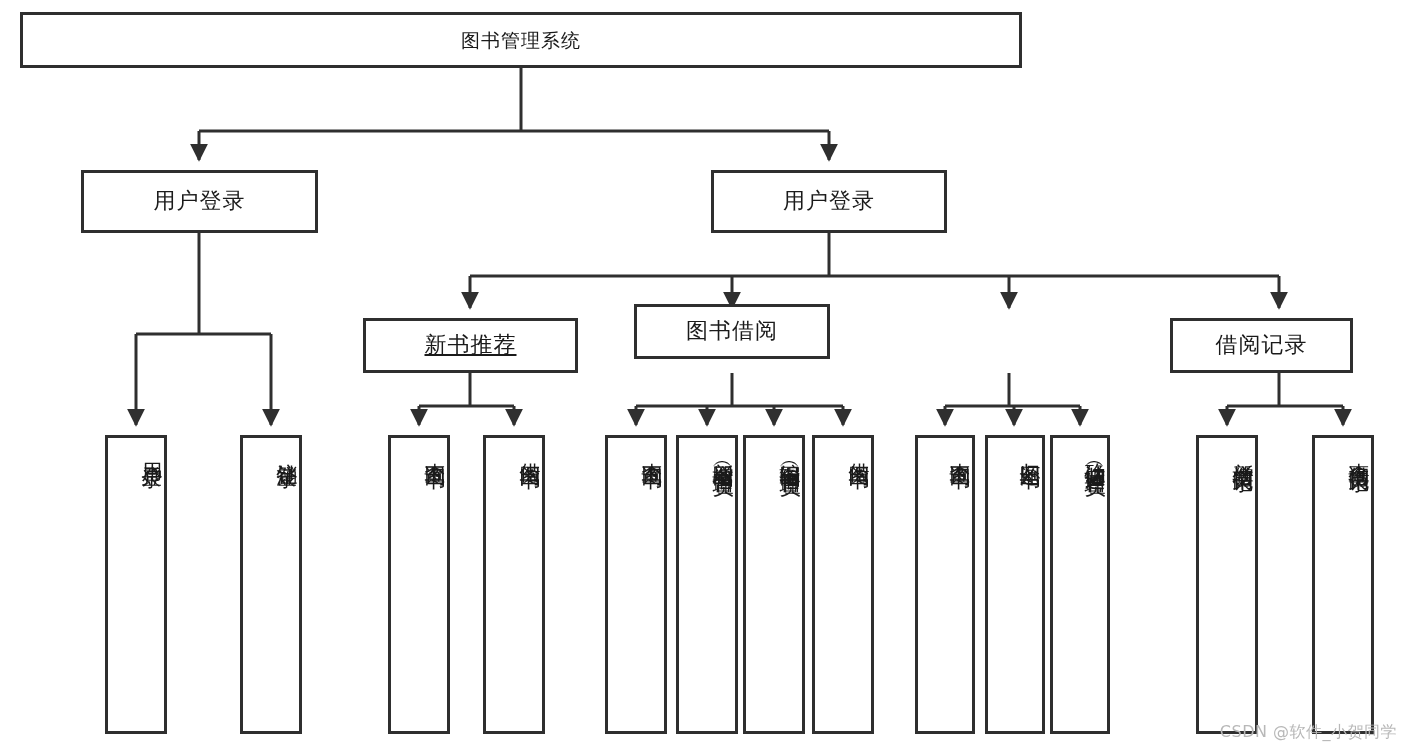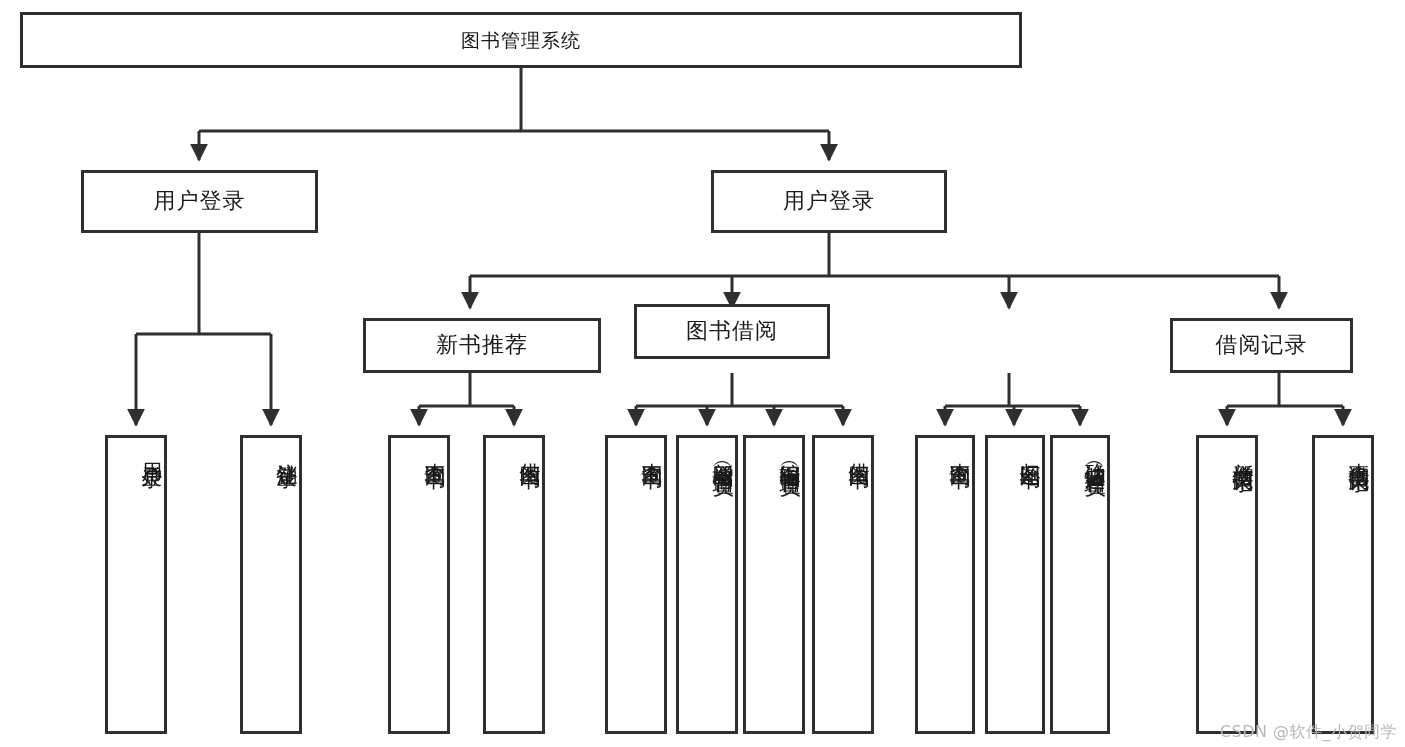--- a/index.html
+++ b/index.html
@@ -122,21 +122,21 @@
     <span>图书管理系统</span>
   </div>
 
   <div class="node h" style="left:81px;top:170px;width:237px;height:63px;">
     <span>用户登录</span>
   </div>
   <div class="node h" style="left:711px;top:170px;width:236px;height:63px;">
     <span>用户登录</span>
   </div>
 
-  <div class="node h" style="left:363px;top:318px;width:238px;height:55px;">
+  <div class="node h" style="left:363px;top:318px;width:215px;height:55px;text-decoration:underline;">
     <span>新书推荐</span>
   </div>
   <div class="node h" style="left:634px;top:304px;width:196px;height:55px;">
     <span>图书借阅</span>
   </div>
   <div class="node h" style="left:1170px;top:318px;width:183px;height:55px;">
     <span>借阅记录</span>
   </div>
 
   <div class="node v" style="left:105px;top:435px;width:62px;height:299px;">

